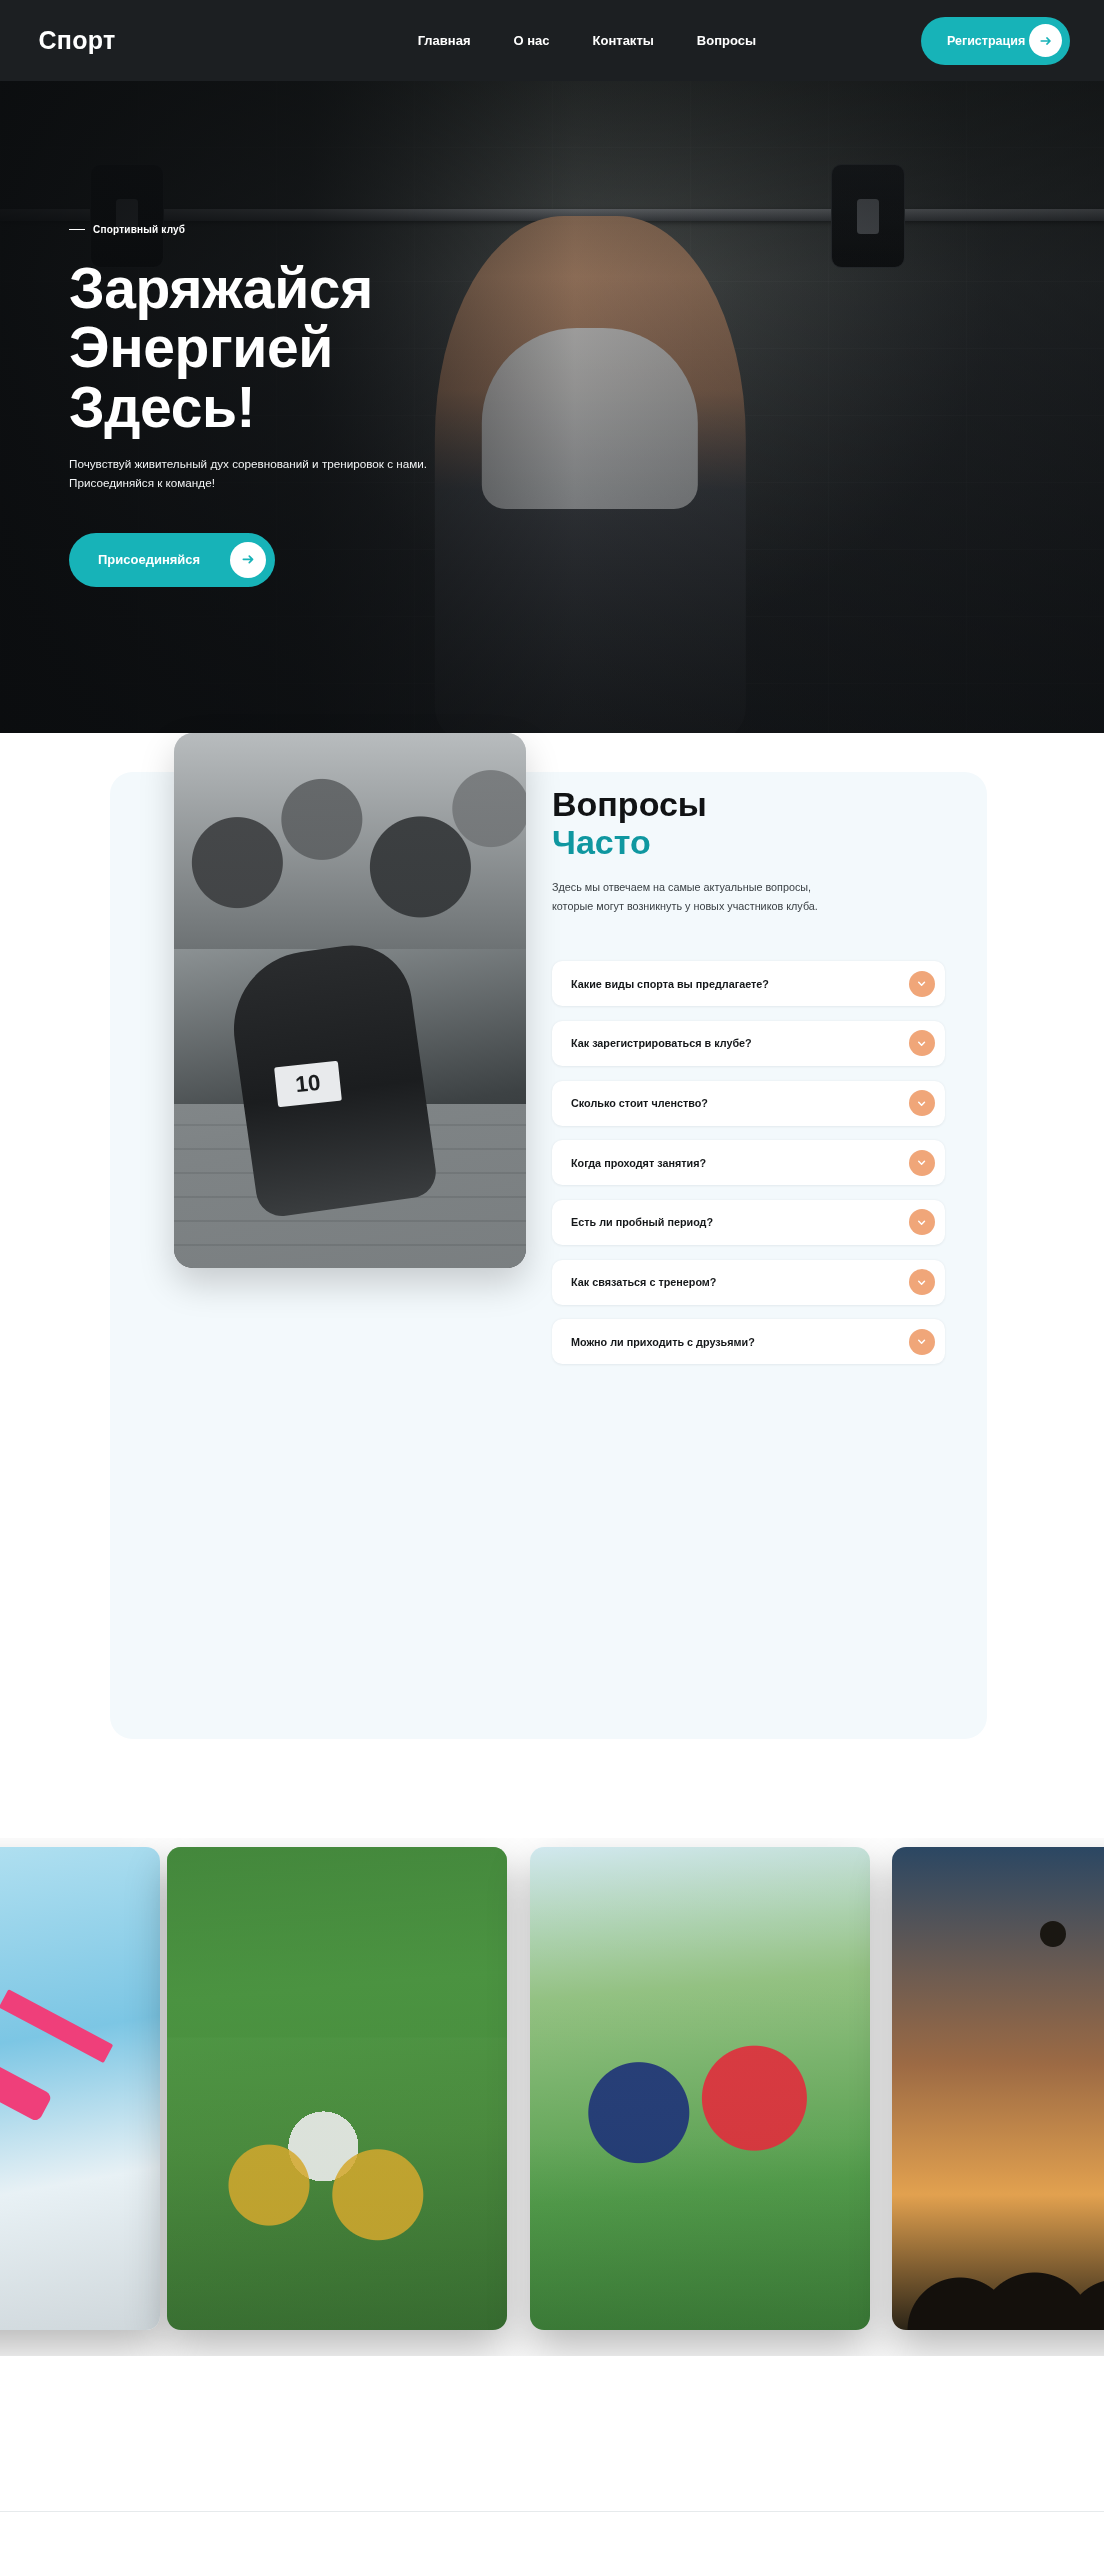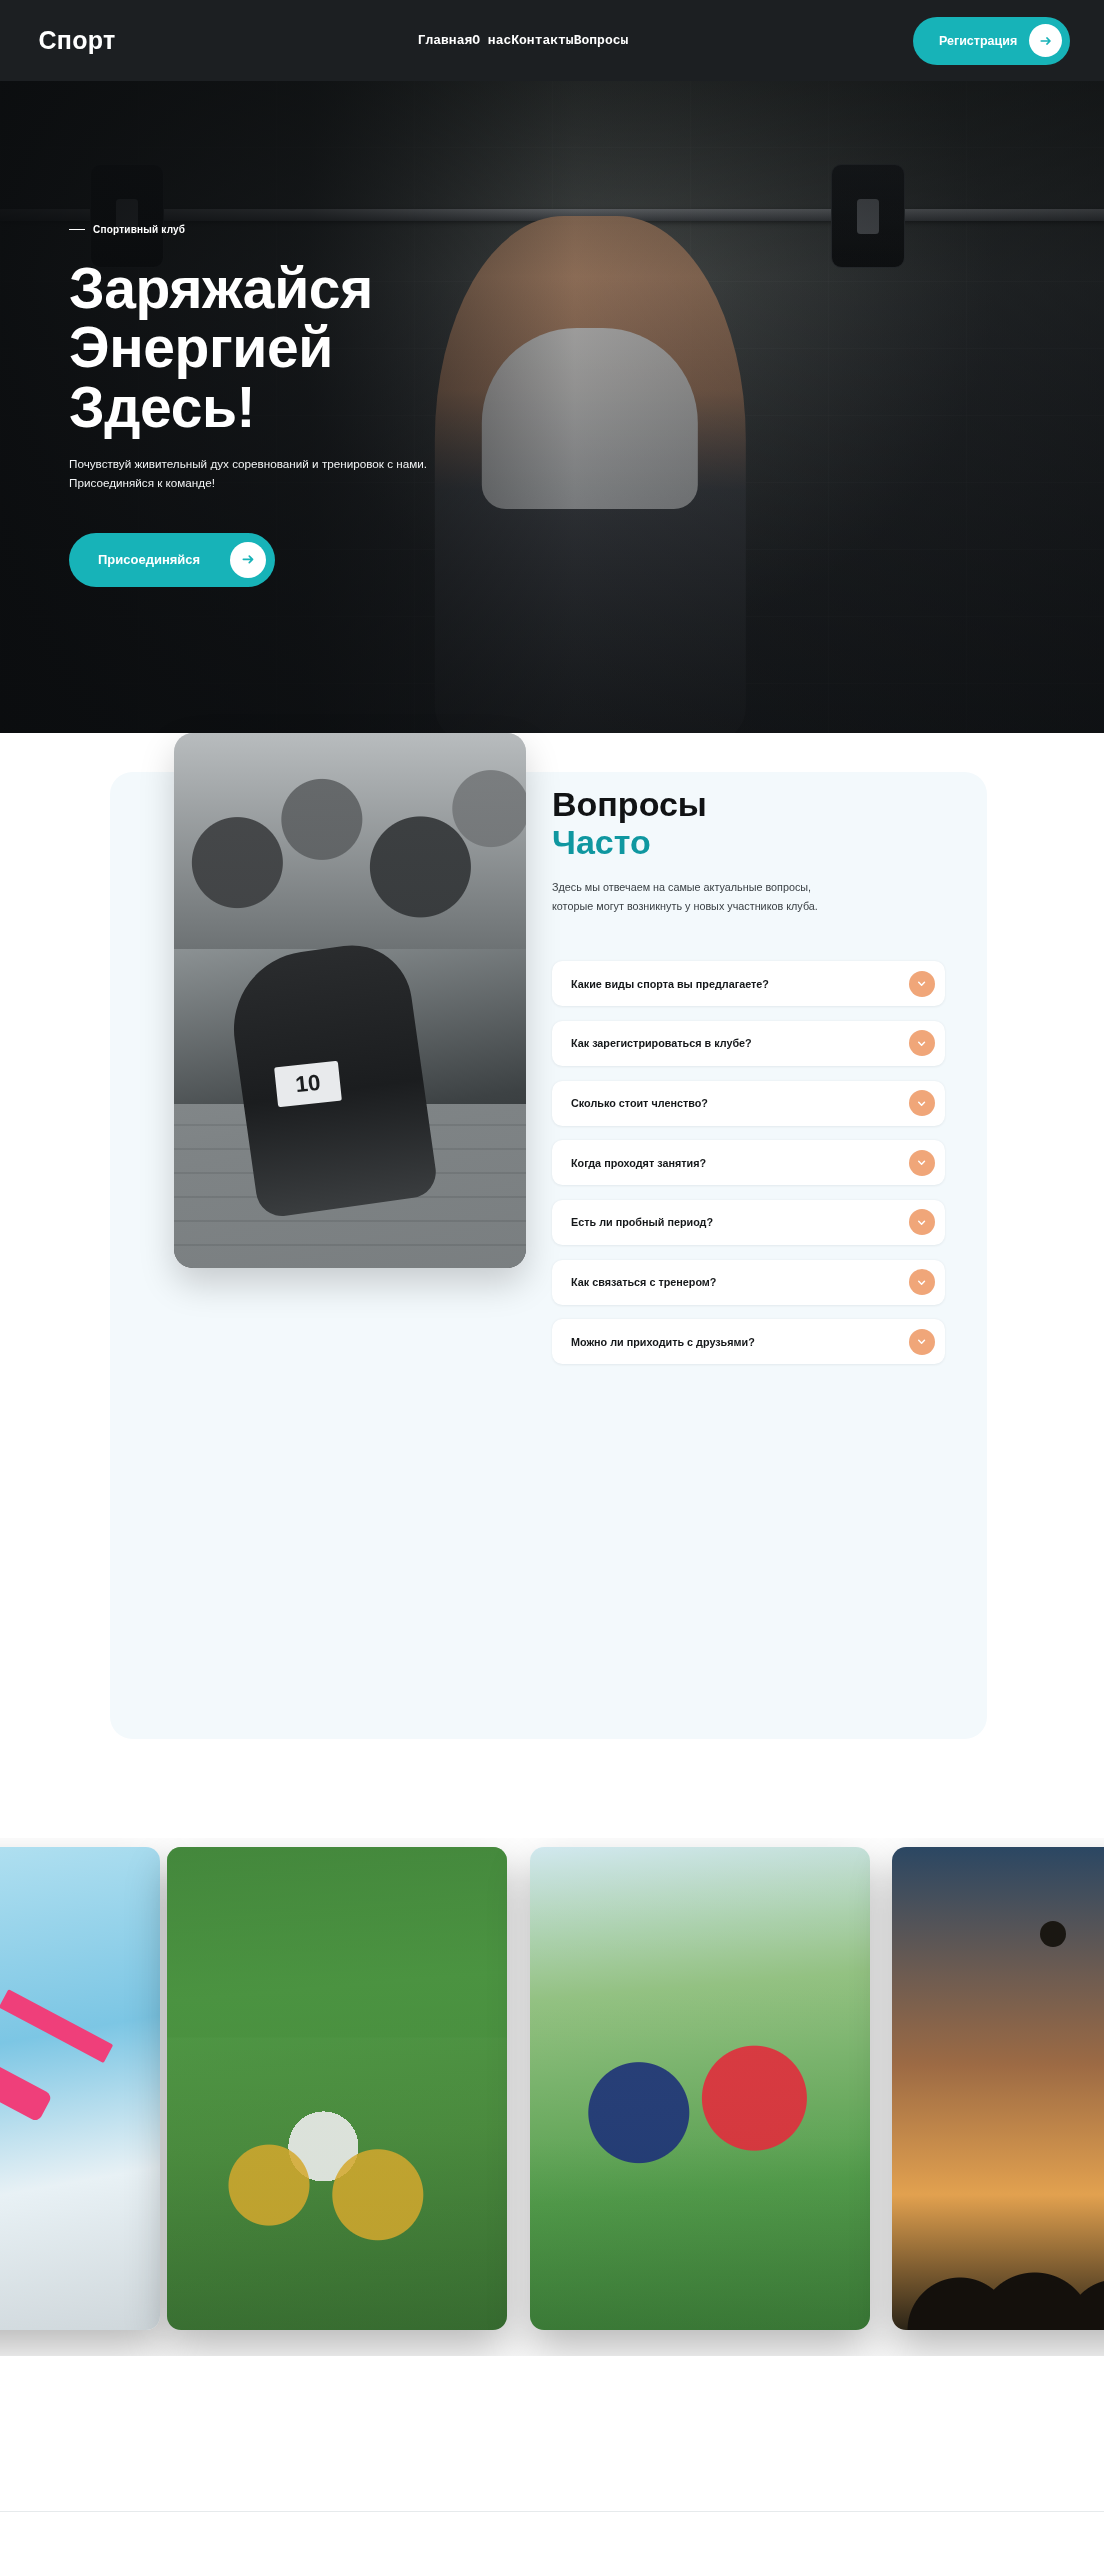--- a/index.html
+++ b/index.html
@@ -22,35 +22,35 @@
   }
   .logo {
     color: #ffffff;
     font-size: 25px;
     font-weight: bold;
     letter-spacing: 0.3px;
     margin-left: 3.5px;
   }
   .nav {
     display: flex;
+    gap: 43px;
     margin-left: 302px;
-    font-family: Liberation Mono, monospace;
   }
   .nav-item {
     color: #ffffff;
     font-size: 13px;
     font-weight: bold;
     text-decoration: none;
     white-space: nowrap;
   }
   .cta-pill {
     margin-left: auto;
     display: flex;
     align-items: center;
-    gap: 12px;
+    gap: 4px;
     background: #17b3b8;
     border-radius: 35px;
     height: 48px;
     padding: 0 7.8px 0 26px;
     cursor: pointer;
     border: none;
   }
   .cta-pill .label {
     color: #ffffff;
     font-size: 12.5px;

